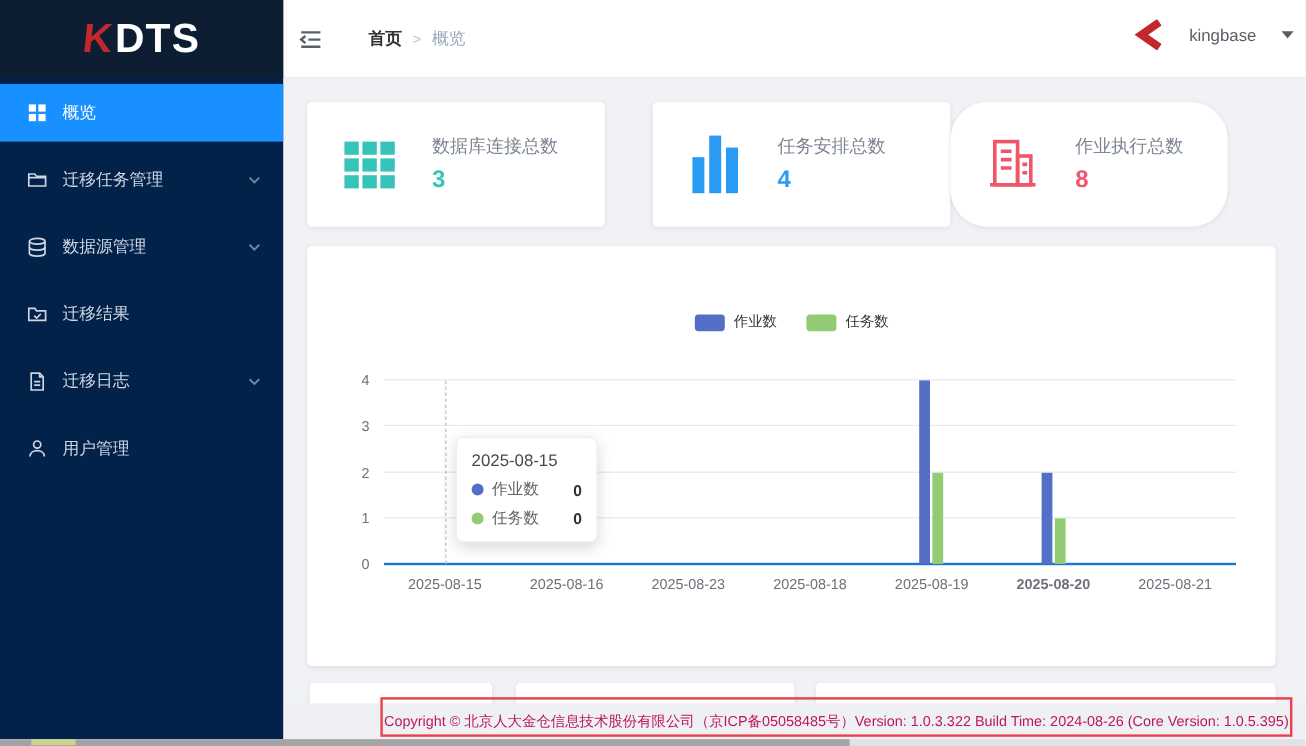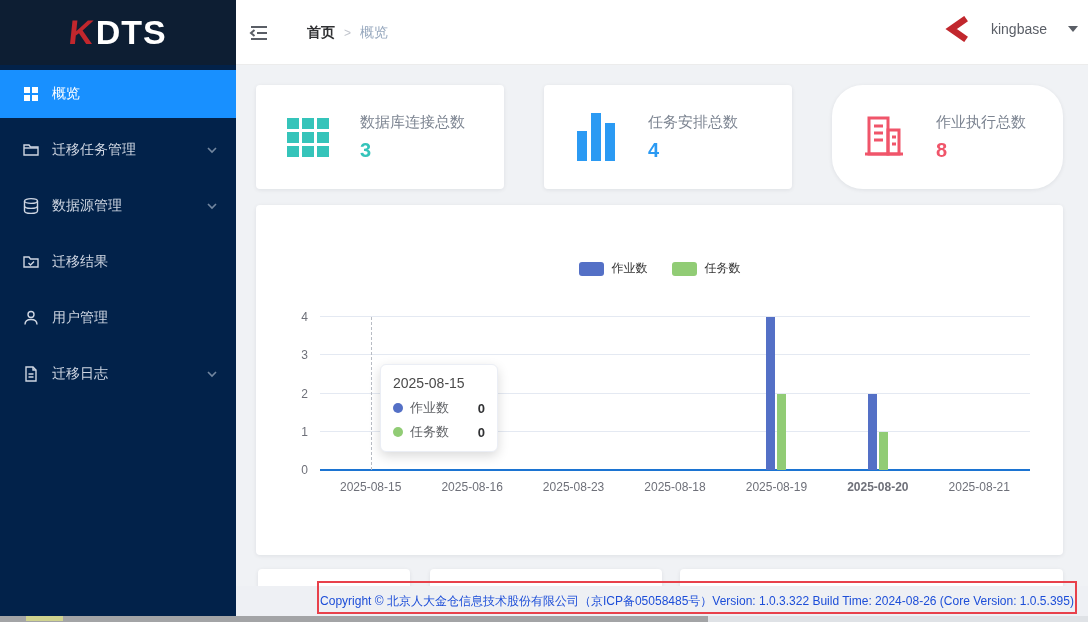--- a/index.html
+++ b/index.html
@@ -69,21 +69,21 @@
   .tt-dot { width:10px; height:10px; border-radius:50%; }
   .tt-val { margin-left:auto; font-weight:bold; color:#303133; }
 
   
   .peek-card { position:absolute; top:569px; height:34px; background:#ffffff; border-radius:4px;
                box-shadow:0 1px 4px rgba(0,21,41,.08); z-index:1; }
 
   
   .footer { position:absolute; left:236px; right:0; top:586px; height:31px; background:#eef0f4;
             display:flex; align-items:center; justify-content:center; z-index:3; }
-  .footer-text { font-size:12px; color:#1d4ed8; padding-left:70px; white-space:nowrap; }
+  .footer-text { font-size:12px; color:#be185d; padding-left:70px; white-space:nowrap; }
   .annotation-box { position:absolute; left:317px; top:581px; width:760px; height:33px;
                     border:2px solid #e8414b; z-index:7; pointer-events:none; }
 
   
   .edge-strip { position:absolute; left:0; right:0; top:616px; height:6px; background:#dfe2e6; z-index:8; }
   .edge-strip-dark { position:absolute; left:0; width:708px; height:6px; background:#a3a4a6; }
   .edge-yellow { position:absolute; left:26px; top:0px; width:37px; height:5px; background:#cfd28f; }
 </style>
 </head>
 <body>
@@ -144,39 +144,39 @@
               <path d="M2 14 V4 h5 l1.5 2 H16 v8 z"></path>
               <path d="M6.5 10 l2 2 3.5-3.5"></path>
             </svg>
         </span>
         <span class="menu-label">迁移结果</span>
       </div>
 
       <div class="menu-item">
         <span class="menu-icon">
           <svg width="18" height="18" viewBox="0 0 18 18" fill="none" stroke="#cfd6e2" stroke-width="1.4">
-              <circle cx="9" cy="5.5" r="3"></circle>
-              <path d="M3 15.5 c0-3.3 2.7-5 6-5 s6 1.7 6 5"></path>
-            </svg>
-        </span>
-        <span class="menu-label">用户管理</span>
-      </div>
-
-      <div class="menu-item">
-        <span class="menu-icon">
-          <svg width="18" height="18" viewBox="0 0 18 18" fill="none" stroke="#cfd6e2" stroke-width="1.4">
               <path d="M4 2 h7 l3 3 v11 H4 z"></path>
               <path d="M11 2 v3 h3"></path>
               <path d="M6.5 9 h5 M6.5 12 h5"></path>
             </svg>
         </span>
         <span class="menu-label">迁移日志</span>
         <svg class="menu-chevron" viewBox="0 0 12 12" fill="none" stroke="#8fa0b5" stroke-width="1.6">
             <path d="M2 4 l4 4 4-4"></path>
           </svg>
+      </div>
+
+      <div class="menu-item">
+        <span class="menu-icon">
+          <svg width="18" height="18" viewBox="0 0 18 18" fill="none" stroke="#cfd6e2" stroke-width="1.4">
+              <circle cx="9" cy="5.5" r="3"></circle>
+              <path d="M3 15.5 c0-3.3 2.7-5 6-5 s6 1.7 6 5"></path>
+            </svg>
+        </span>
+        <span class="menu-label">用户管理</span>
       </div>
 
     </div>
   </div>
 
   <div class="topbar">
     <div class="collapse-btn">
       <svg width="22" height="22" viewBox="0 0 22 22" fill="none" stroke="#5a5e66" stroke-width="2">
           <path d="M3 5 h16"></path>
           <path d="M9 11 h10"></path>
@@ -225,21 +225,21 @@
           <span style="height:48px"></span>
           <span style="height:38px"></span>
         </div>
     </div>
     <div class="stat-text">
       <span class="stat-label">任务安排总数</span>
       <span class="stat-value" style="color: rgb(43, 154, 243);">4</span>
     </div>
   </div>
 
-  <div class="stat-card" style="left:832px;width:231px;border-radius:31px;">
+  <div class="stat-card" style="left:792px;width:231px;border-radius:31px;">
     <div class="icon-box">
       <svg width="46" height="46" viewBox="0 0 46 46" fill="none" stroke="#f0556a" stroke-width="3">
           <rect x="8" y="4" width="19" height="36"></rect>
           <path d="M13 12 h9 M13 19 h9 M13 26 h9"></path>
           <rect x="27" y="16" width="11" height="24"></rect>
           <path d="M31 23 h4 M31 30 h4"></path>
           <path d="M4 40 h38"></path>
         </svg>
     </div>
     <div class="stat-text">

